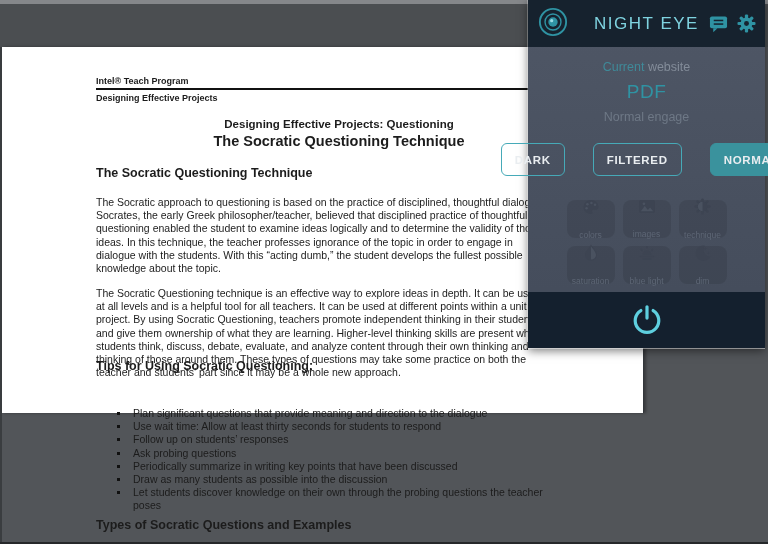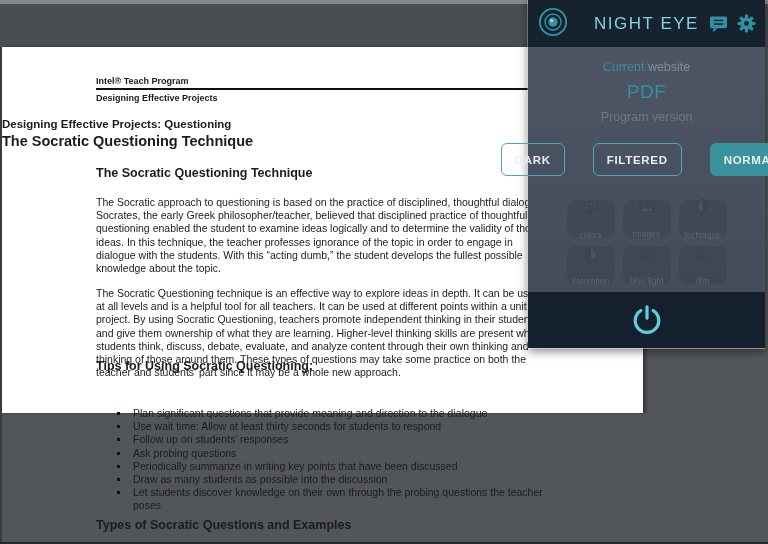--- a/index.html
+++ b/index.html
@@ -11,21 +11,21 @@
   .top-bar-highlight { position:absolute; left:0; top:0; width:768px; height:4px; background:#85878a; }
   .left-edge { position:absolute; left:0; top:47px; width:2px; height:497px; background:#3a3d40; }
   .bottom-edge { position:absolute; left:0; bottom:0; width:768px; height:2px; background:#26282a; z-index:40; }
 
   
   .doc-page { position:absolute; left:2px; top:47px; width:642px; height:366px; background:#ffffff;
               border-right:1px solid #33373c; box-shadow:2px 0 3px rgba(0,0,0,.35); color:#1c1c1c; }
   .doc-header { position:absolute; left:94px; top:28px; width:516px; }
   .doc-header .hline { font-size:9px; font-weight:bold; line-height:12px; }
   .doc-rule { height:2px; background:#111; margin:1px 0 2px 0; }
-  .doc-title-block { position:absolute; left:0; top:70px; width:642px; text-align:left; }
+  .doc-title-block { position:absolute; left:16px; top:70px; width:642px; text-align:center; }
   .doc-title-sm { font-size:11.5px; font-weight:bold; line-height:15px; }
   .doc-title-lg { font-size:14.5px; font-weight:bold; line-height:19px; }
   .doc-h2 { position:absolute; left:94px; font-size:12.5px; font-weight:bold; }
   .h2-1 { top:119px; }
   .h2-tips { top:312px; }
   .h2-types { top:471px; }
   .doc-para { position:absolute; left:94px; width:565px; font-size:10.5px; line-height:13.2px;
               white-space:pre; color:#1c1c1c; }
   .para-1 { top:149px; }
   .para-2 { top:240px; }
@@ -177,21 +177,21 @@
           </g>
           <circle cx="10" cy="10" r="2.6" fill="#16222e"></circle>
         </svg>
       </button>
     </div>
   </div>
 
   <div class="ne-body">
     <div class="ne-current"><span class="c1">Current</span> <span class="c2">website</span></div>
     <div class="ne-site">PDF</div>
-    <div class="ne-version">Program version</div>
+    <div class="ne-version">Normal engage</div>
 
     <div class="ne-modes">
       <button class="mode-btn">DARK</button>
       <button class="mode-btn">FILTERED</button>
       <button class="mode-btn active">NORMAL</button>
     </div>
 
     <div class="ne-tools">
       <div class="tool-row">
         <button class="tool">

